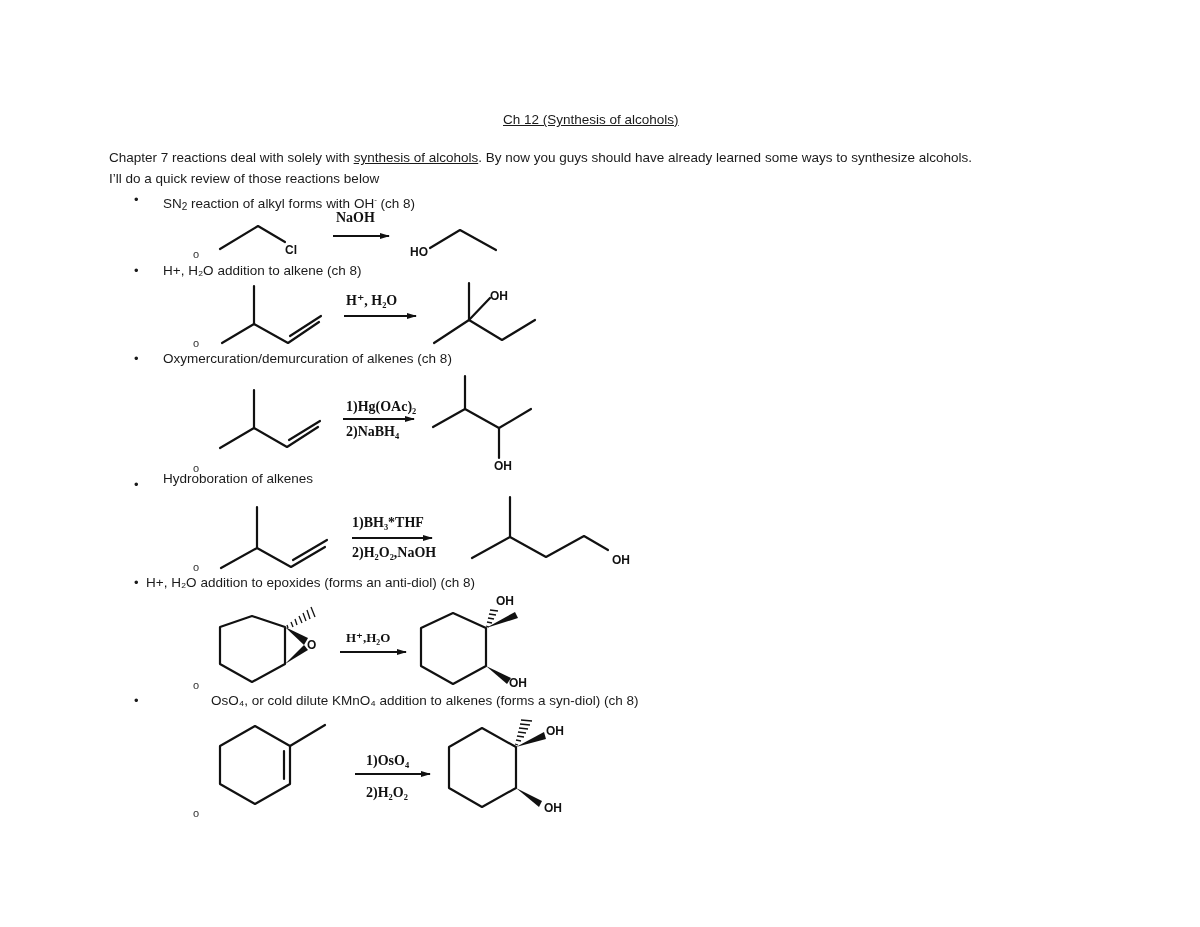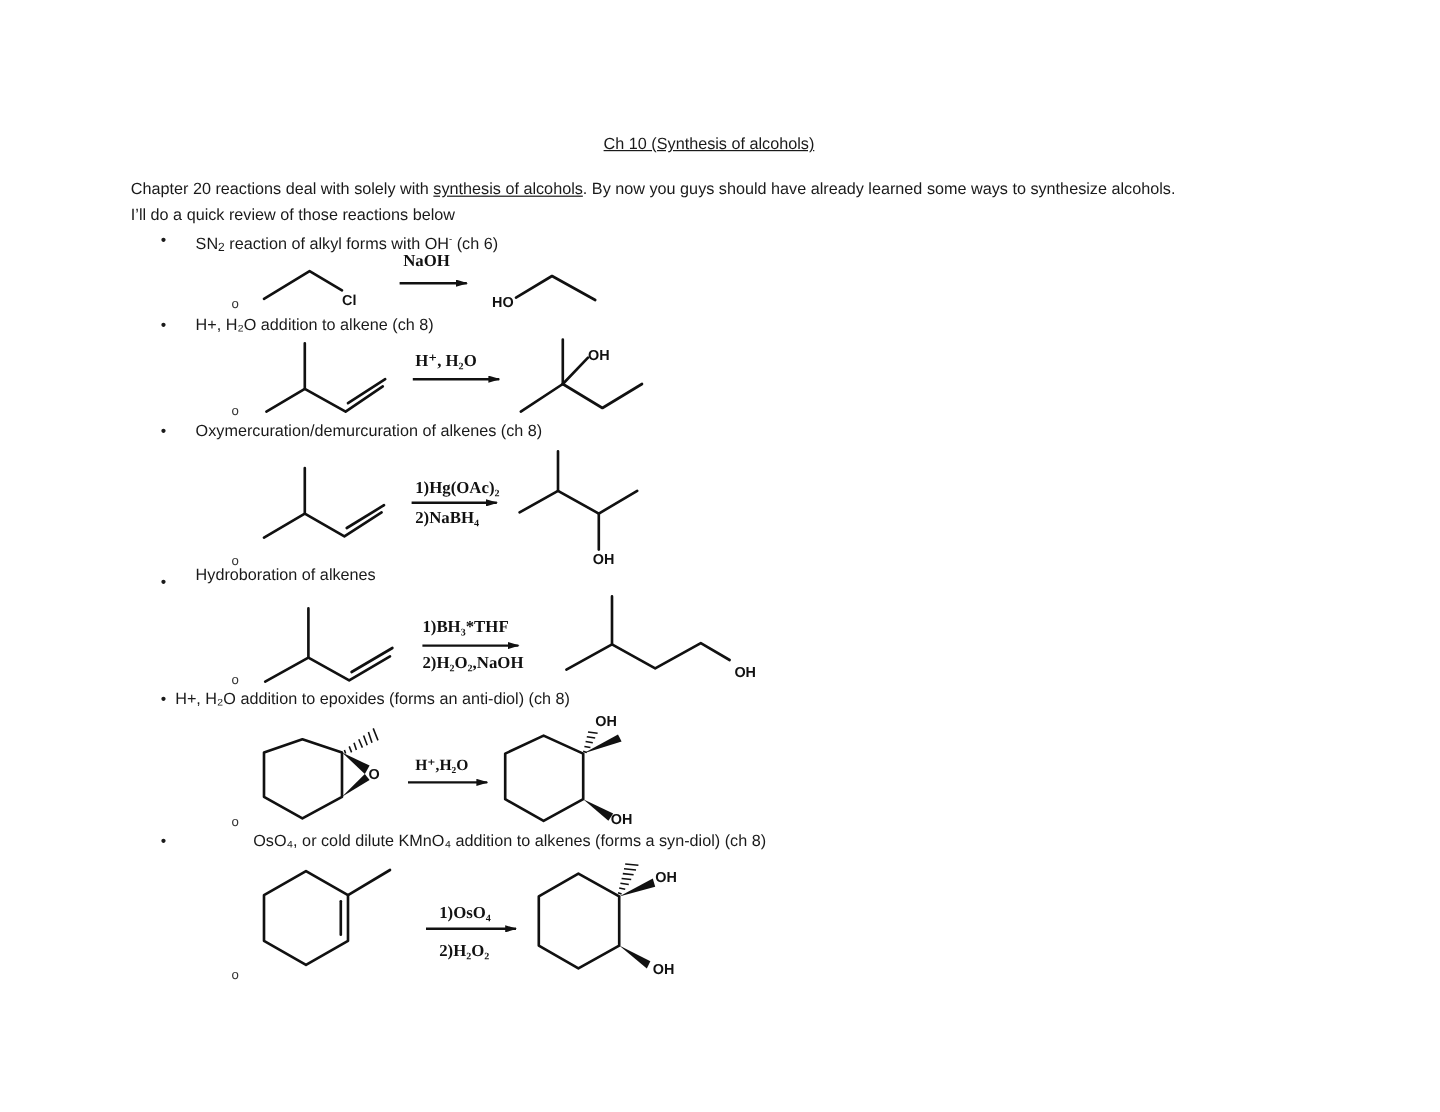--- a/index.html
+++ b/index.html
@@ -14,30 +14,30 @@
     .subbullet { position: absolute; font-size: 11px; line-height: 12px; color: #333; }
     svg.scheme { position: absolute; left: 0; top: 0; }
     svg text.reagent { font-family: "Liberation Serif", "DejaVu Serif", serif; font-weight: bold; font-size: 14px; fill: #111; }
     svg text.atom { font-family: "Liberation Sans", "DejaVu Sans", sans-serif; font-weight: bold; font-size: 12px; fill: #111; }
     svg .bond { stroke: #111; stroke-width: 2.2; fill: none; stroke-linecap: round; stroke-linejoin: round; }
     svg .arrow { stroke: #111; stroke-width: 2; }
   </style>
 </head>
 <body>
 
-<div class="txt title" style="left:503px; top:112px;">Ch 10 (Synthesis of alcohols)</div>
+<div class="txt title" style="left:503px; top:112px;">Ch 12 (Synthesis of alcohols)</div>
 
 <div class="txt" style="left:109px; top:150px;">
-  <span>Chapter 20 reactions deal with solely with </span><span class="bold-u">synthesis of alcohols</span><span>. By now you guys should have already learned some ways to synthesize alcohols.</span>
+  <span>Chapter 7 reactions deal with solely with </span><span class="bold-u">synthesis of alcohols</span><span>. By now you guys should have already learned some ways to synthesize alcohols.</span>
 </div>
 <div class="txt" style="left:109px; top:171px;">I’ll do a quick review of those reactions below</div>
 
 <div class="bullet" style="left:134px; top:192px;">•</div>
 <div class="txt" style="left:163px; top:192px;">
-  <span>SN</span><span style="font-size:10px; vertical-align:-2px;">2</span><span> reaction of alkyl forms with OH</span><sup style="font-size:8px;">-</sup><span> (ch 6)</span>
+  <span>SN</span><span style="font-size:10px; vertical-align:-2px;">2</span><span> reaction of alkyl forms with OH</span><sup style="font-size:8px;">-</sup><span> (ch 8)</span>
 </div>
 
 <div class="bullet" style="left:134px; top:263px;">•</div>
 <div class="txt" style="left:163px; top:263px;">H+, H₂O addition to alkene (ch 8)</div>
 
 <div class="bullet" style="left:134px; top:351px;">•</div>
 <div class="txt" style="left:163px; top:351px;">Oxymercuration/demurcuration of alkenes (ch 8)</div>
 
 <div class="bullet" style="left:134px; top:477px;">•</div>
 <div class="txt" style="left:163px; top:471px;">Hydroboration of alkenes</div>

